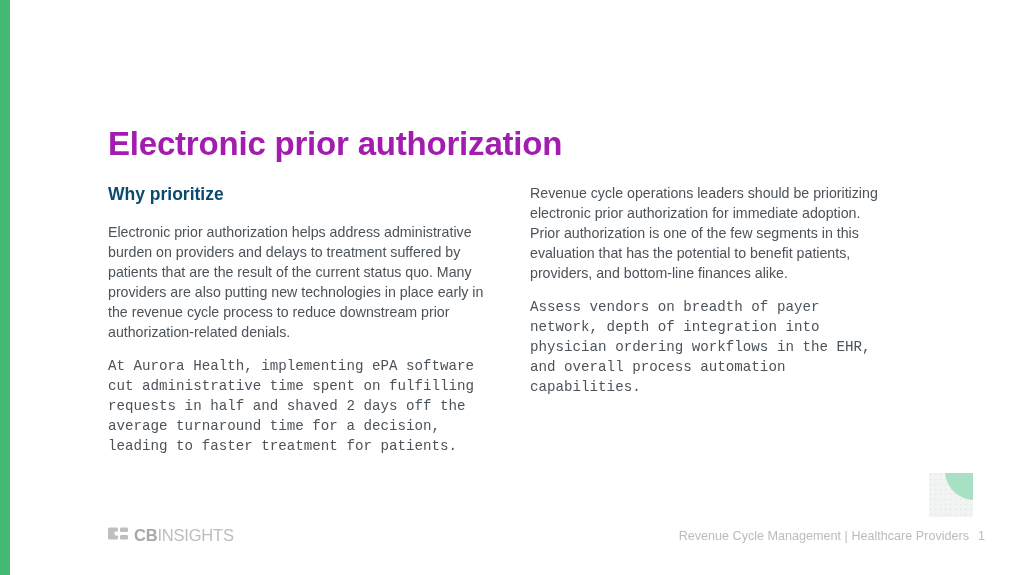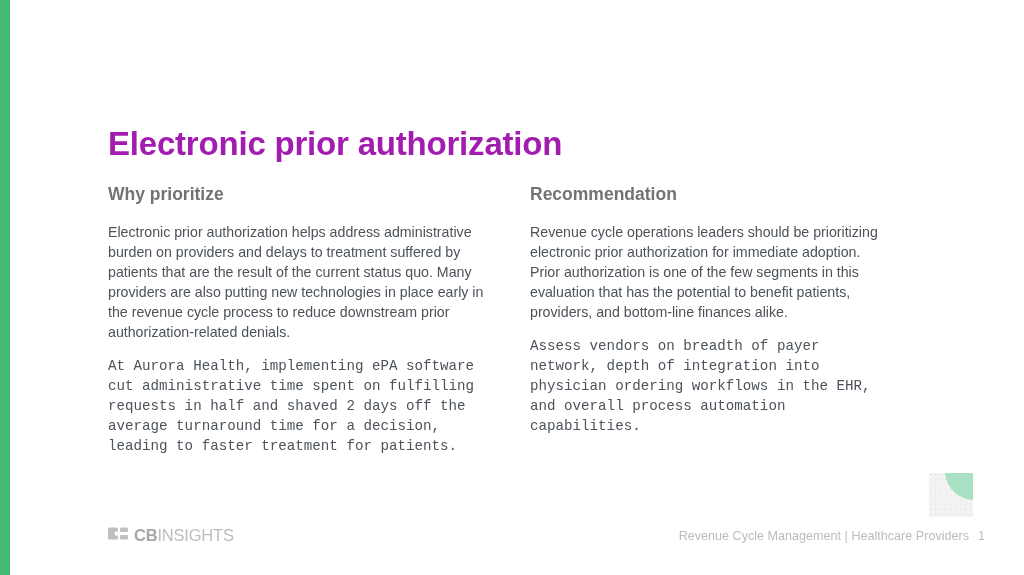--- a/index.html
+++ b/index.html
@@ -50,21 +50,21 @@
   .column {
     position: absolute;
     top: 183px;
   }
   .column.left  { left: 108px; width: 392px; }
   .column.right { left: 530px; width: 364px; }
 
   .column-heading {
     font-size: 17.5px;
     font-weight: bold;
-    color: #737373;
+    color: #0c4a6e;
     margin: 0 0 17px 0;
     line-height: 22px;
   }
 
   .body-par {
     font-size: 14.2px;
     line-height: 20px;
     color: #4c535a;
     margin: 0 0 14px 0;
   }
@@ -136,21 +136,20 @@
 
   <div class="slide-title">Electronic prior authorization</div>
 
   <div class="column left">
     <div class="column-heading">Why prioritize</div>
     <p class="body-par">Electronic prior authorization helps address administrative burden on providers and delays to treatment suffered by patients that are the result of the current status quo. Many providers are also putting new technologies in place early in the revenue cycle process to reduce downstream prior authorization-related denials.</p>
     <p class="body-par">At Aurora Health, implementing ePA software cut administrative time spent on fulfilling requests in half and shaved 2 days off the average turnaround time for a decision, leading to faster treatment for patients.</p>
   </div>
 
   <div class="column right">
-    <div class="column-heading">Recommendation</div>
     <p class="body-par">Revenue cycle operations leaders should be prioritizing electronic prior authorization for immediate adoption. Prior authorization is one of the few segments in this evaluation that has the potential to benefit patients, providers, and bottom-line finances alike.</p>
     <p class="body-par">Assess vendors on breadth of payer network, depth of integration into physician ordering workflows in the EHR, and overall process automation capabilities.</p>
   </div>
 
   <div class="deco-square">
     <svg width="44" height="44" viewBox="0 0 44 44" xmlns="http://www.w3.org/2000/svg">
       <defs>
         <pattern id="dots" width="5" height="5" patternUnits="userSpaceOnUse">
           <rect width="5" height="5" fill="#f2f3f3"></rect>
           <circle cx="1.6" cy="1.6" r="0.75" fill="#e3e5e5"></circle>

